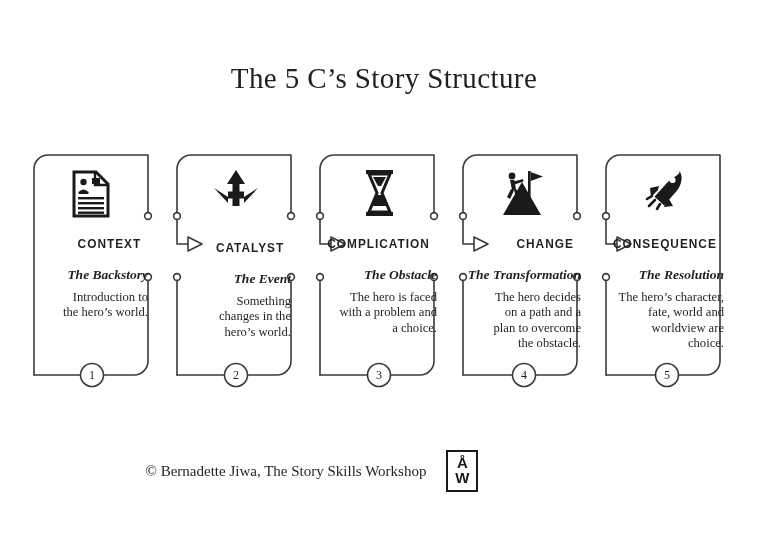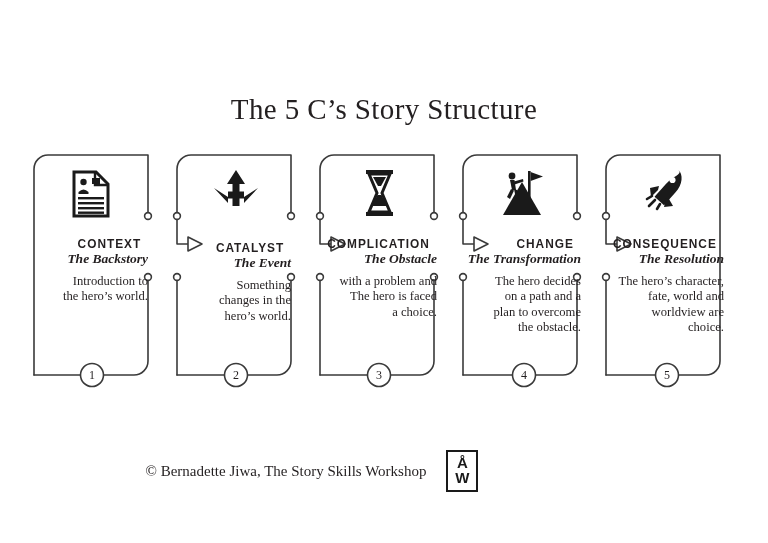--- a/index.html
+++ b/index.html
@@ -26,21 +26,20 @@
     position: absolute;
     left: 0;
     top: 62px;
     width: 768px;
     text-align: center;
     font-family: "Liberation Serif", serif;
     font-size: 29px;
     letter-spacing: 0.4px;
     color: #231f20;
     white-space: nowrap;
-    margin-top: 31px;
   }
 
   
   .diagram {
     position: absolute;
     left: 0;
     top: 0;
     width: 768px;
     height: 543px;
   }
@@ -62,20 +61,21 @@
     transform: scaleX(0.88);
     transform-origin: center center;
     white-space: nowrap;
   }
   .card-subtitle {
     font-family: "Liberation Serif", serif;
     font-style: italic;
     font-weight: bold;
     font-size: 13.5px;
     color: #231f20;
+    margin-top: 16px;
     white-space: nowrap;
   }
   .card-body {
     font-family: "Liberation Serif", serif;
     font-size: 12.6px;
     line-height: 15.4px;
     color: #231f20;
     margin-top: 7px;
     margin-left: 10px;
   }
@@ -289,22 +289,22 @@
       <div>Something</div>
       <div>changes in the</div>
       <div>hero’s world.</div>
     </div>
   </div>
 
   <div class="card-text" style="left:317px; top:236px; width:120px;">
     <div class="card-heading">COMPLICATION</div>
     <div class="card-subtitle">The Obstacle</div>
     <div class="card-body">
+      <div>The hero is faced</div>
       <div>with a problem and</div>
-      <div>The hero is faced</div>
       <div>a choice.</div>
     </div>
   </div>
 
   <div class="card-text" style="left:461px; top:236px; width:120px;">
     <div class="card-heading">CHANGE</div>
     <div class="card-subtitle">The Transformation</div>
     <div class="card-body">
       <div>The hero decides</div>
       <div>on a path and a</div>

